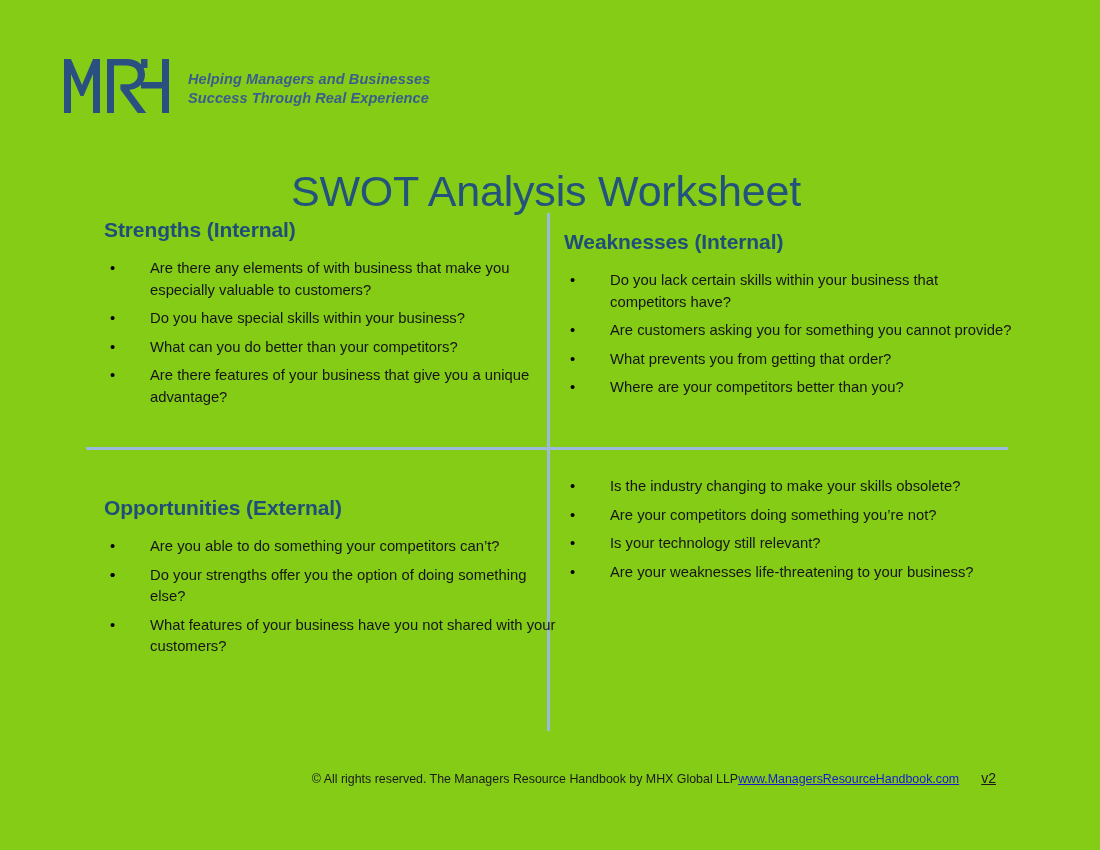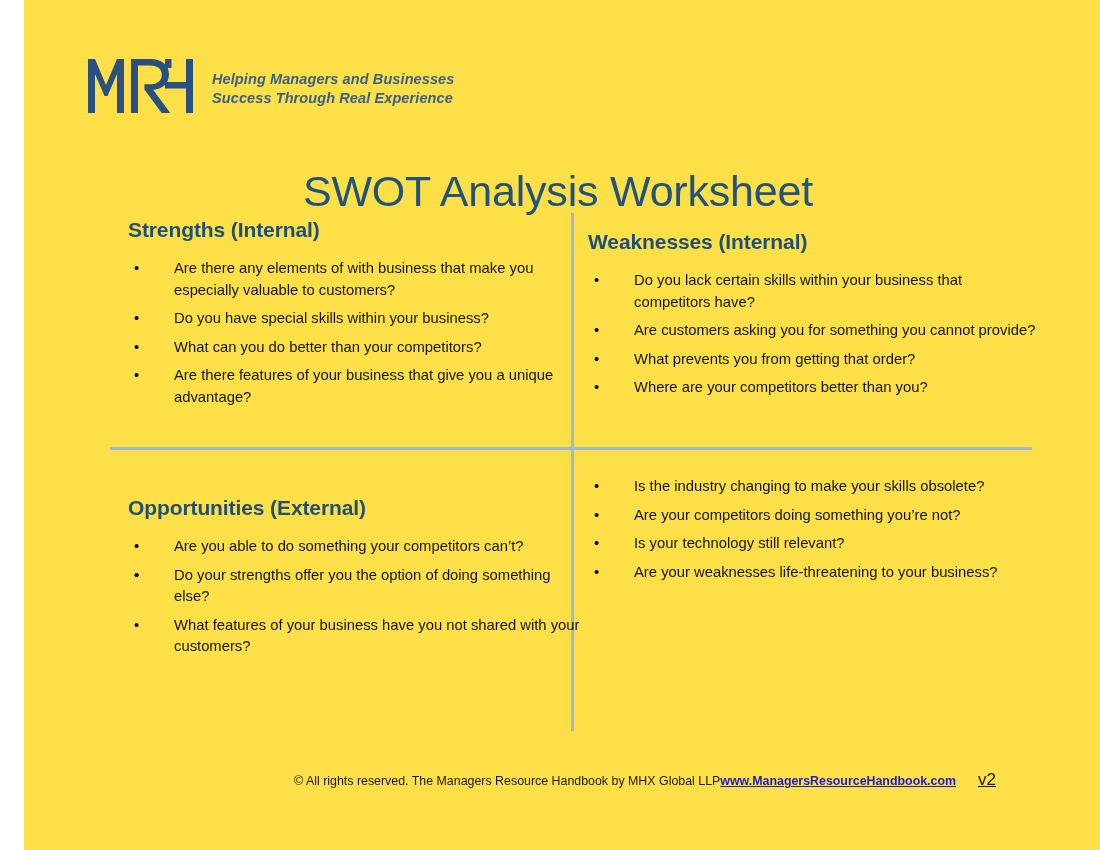--- a/index.html
+++ b/index.html
@@ -12,22 +12,21 @@
     height: 850px;
     position: relative;
     font-family: "Liberation Sans", sans-serif;
     color: #1a1a1a;
     overflow: hidden;
   }
 
   .page {
     position: absolute;
     inset: 0;
-    background: #fde047;
-    margin-left: 24px;
+    background: #84cc16;
   }
 
   
   .header {
     position: absolute;
     left: 62px;
     top: 55px;
     display: flex;
     align-items: center;
     gap: 14px;
@@ -139,25 +138,24 @@
   }
   .footer-right {
     display: flex;
     align-items: baseline;
     gap: 22px;
   }
   .footer-link {
     color: #1a1ad0;
     text-decoration: underline;
     font-size: 12.4px;
-    font-weight: bold;
   }
   .footer-version {
     color: #1a1a1a;
-    font-size: 17px;
+    font-size: 14px;
     text-decoration: underline;
   }
 </style>
 </head>
 <body>
 
 <div class="page">
 
   <div class="header">
     <svg class="logo-mark" viewBox="0 0 112 62" aria-hidden="true">

